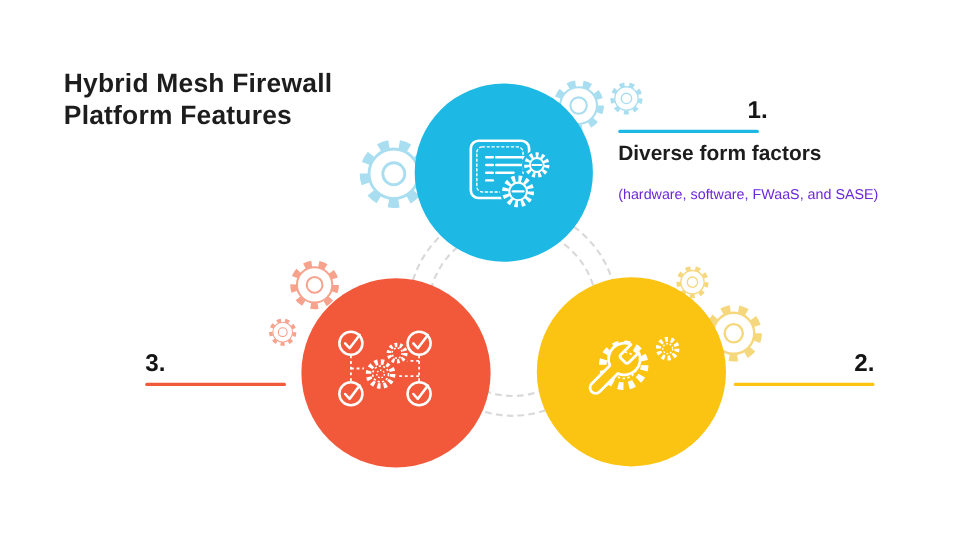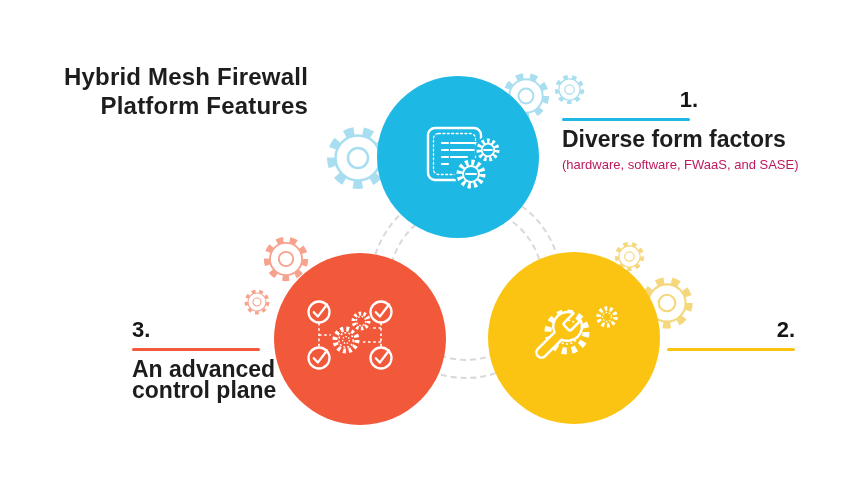--- a/index.html
+++ b/index.html
@@ -14,21 +14,20 @@
     overflow:hidden;
   }
   .abs{position:absolute;}
 
   
   .main-title{
     left:58px;top:62px;width:250px;
     font-size:24px;font-weight:700;
     line-height:29px;color:#1d1d1d;
     letter-spacing:.2px;
-    text-align:right;
   }
 
   
   .dashed-circle{
     border:2px dashed #d9d9d9;
     border-radius:50%;
     z-index:1;
   }
   .dashed-outer{left:370px;top:187px;width:188px;height:188px;}
   .dashed-inner{left:388px;top:205px;width:152px;height:152px;}
@@ -50,25 +49,25 @@
   .feature-block{z-index:4;}
   .feature-number{
     font-size:22px;font-weight:700;color:#151515;line-height:24px;
   }
   .num-right{text-align:right;}
   .feature-underline{
     height:3px;margin-top:6px;border-radius:2px;
   }
   .feature-title{
     margin-top:8px;
-    font-size:23px;font-weight:700;color:#1d1d1d;line-height:21px;
+    font-size:19px;font-weight:700;color:#1d1d1d;line-height:21px;
   }
   .feature-subtitle{
-    margin-top:6px;
-    font-size:13px;font-weight:400;color:#be185d;line-height:17px;
+    margin-top:18px;
+    font-size:13px;font-weight:400;color:#6d28d9;line-height:17px;
     white-space:nowrap;
   }
   .block-1{left:562px;top:88px;width:270px;}
   .block-1 .feature-number{width:136px;}
   .block-1 .feature-underline{width:128px;}
   .block-2{left:665px;top:318px;width:150px;}
   .block-2 .feature-number{width:130px;}
   .block-2 .feature-underline{width:128px;margin-left:2px;}
   .block-3{left:132px;top:318px;width:150px;}
   .block-3 .feature-underline{width:128px;}
@@ -206,16 +205,15 @@
   </div>
 
   <div class="abs feature-block block-2">
     <div class="feature-number num-right">2.</div>
     <div class="feature-underline" style="background: rgb(251, 196, 18);"></div>
   </div>
 
   <div class="abs feature-block block-3">
     <div class="feature-number">3.</div>
     <div class="feature-underline" style="background: rgb(242, 88, 58);"></div>
-    <div class="feature-title">An advanced control plane</div>
   </div>
 
 </div>
 
 </body></html>

